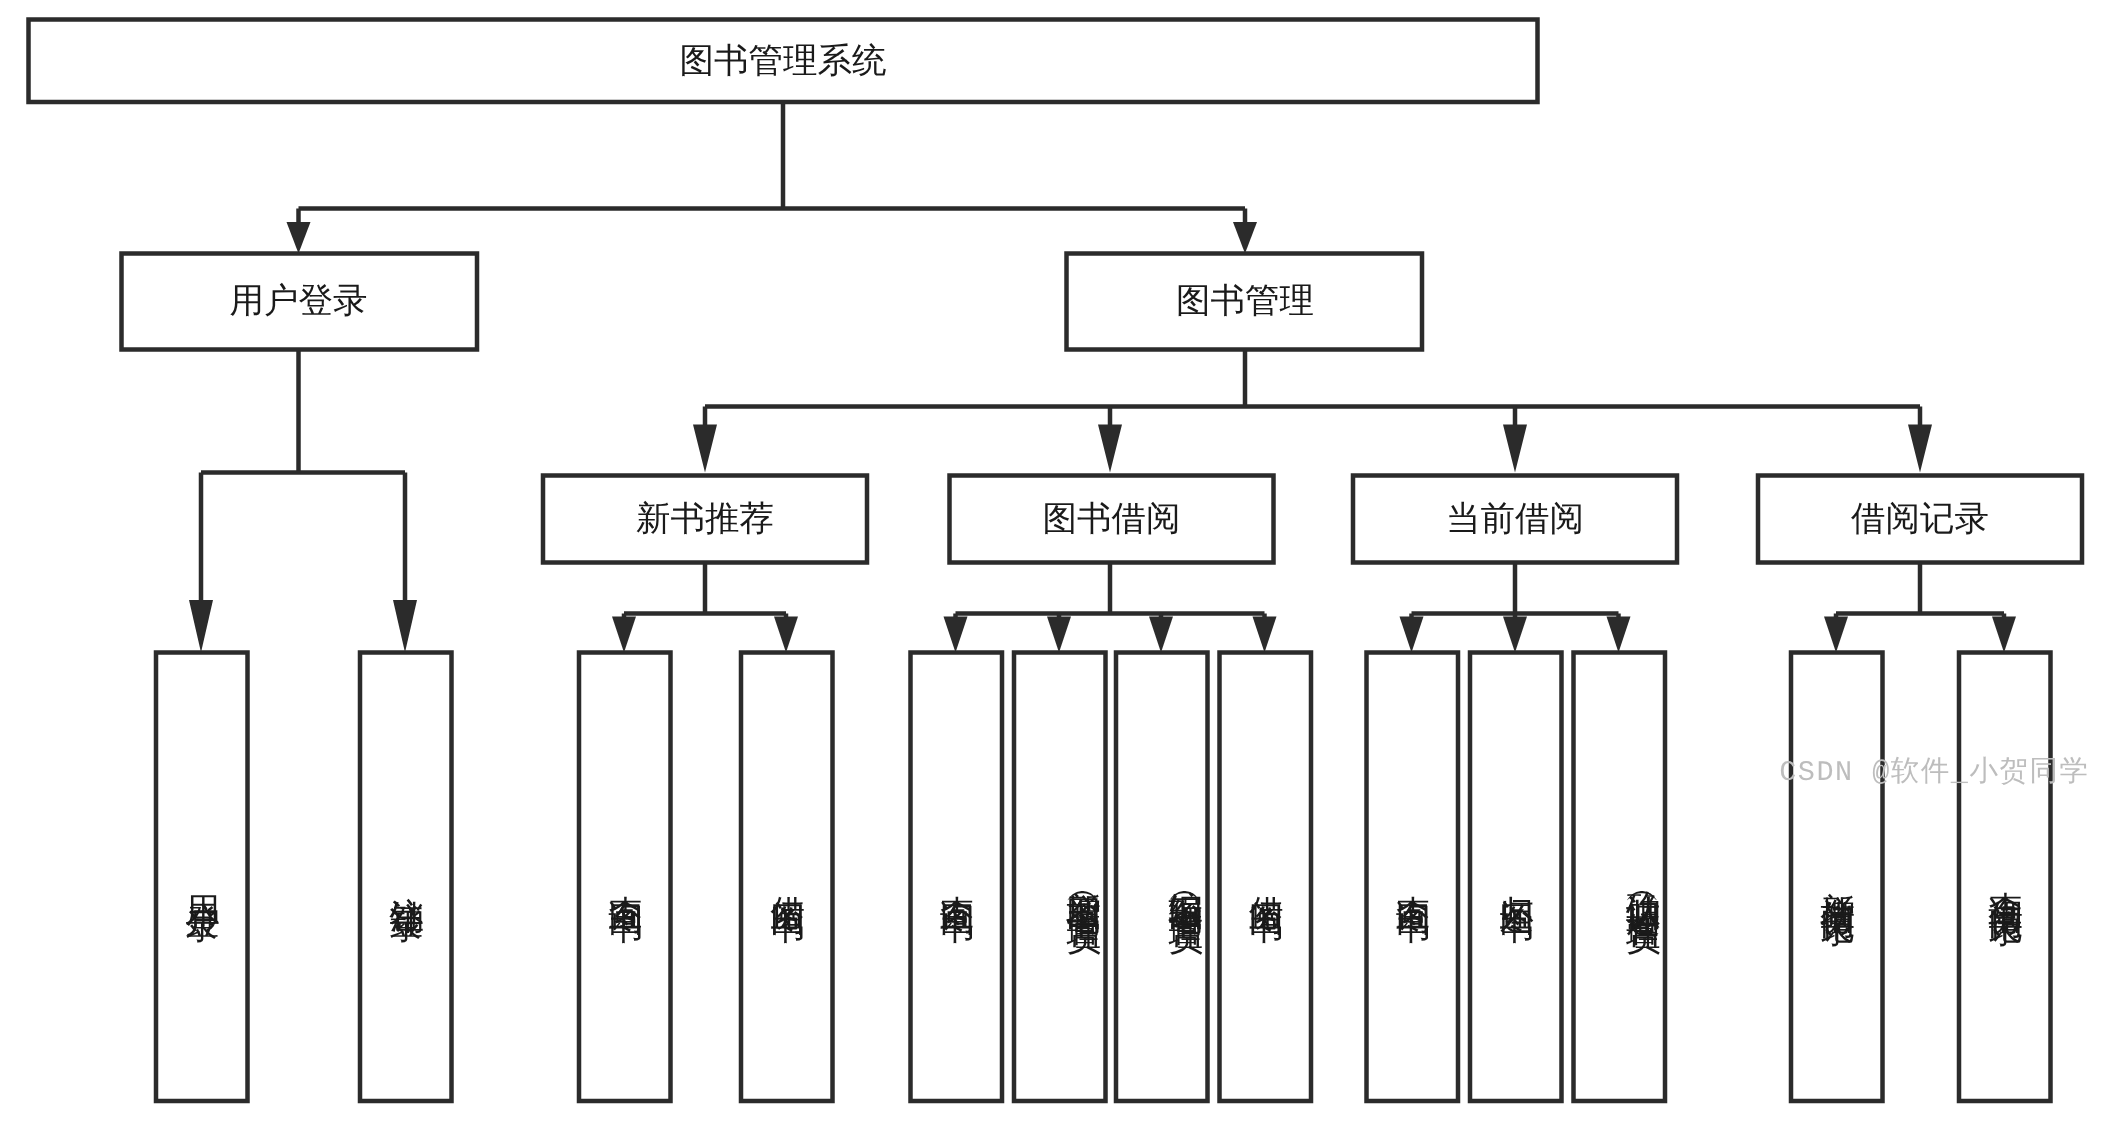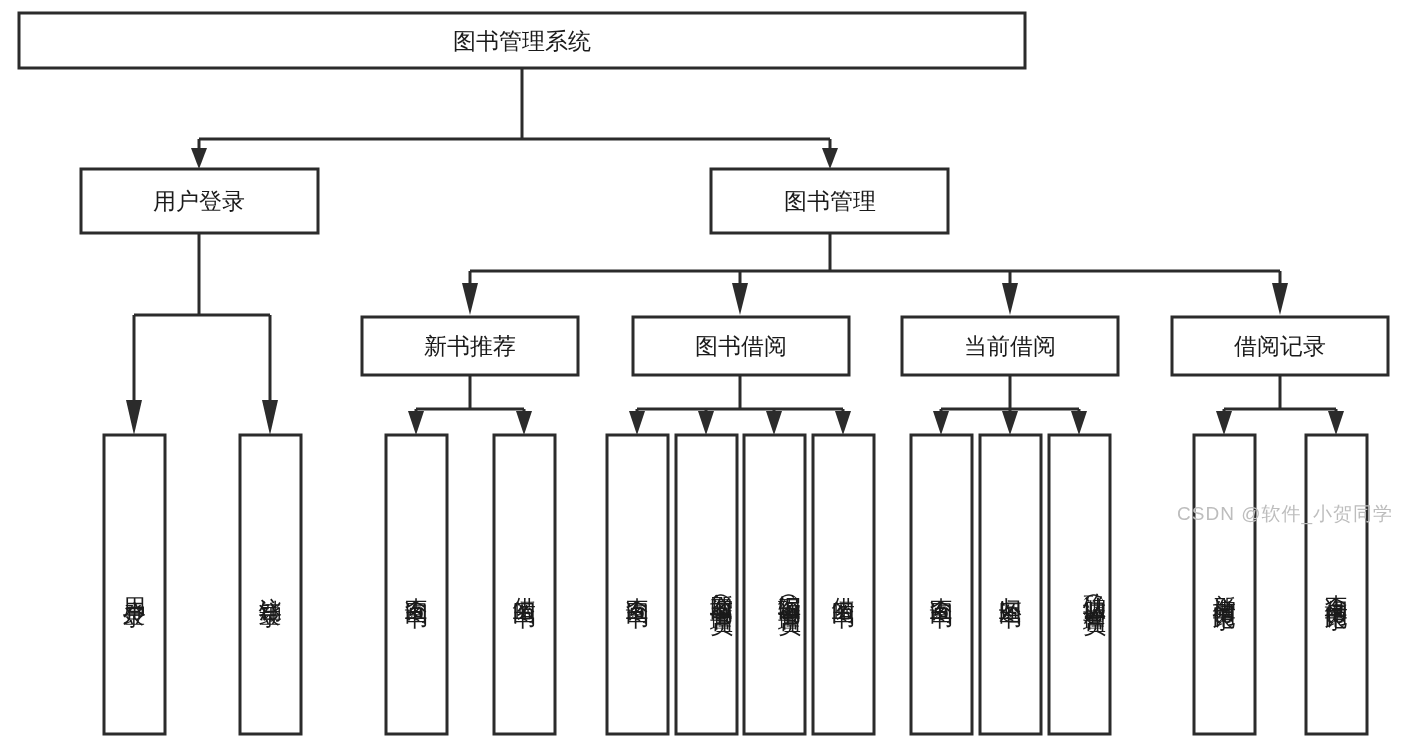--- a/index.html
+++ b/index.html
@@ -61,21 +61,21 @@
     color: #1a1a1a;
     letter-spacing: 3px;
     text-align: center;
     white-space: nowrap;
     pointer-events: none;
   }
   .watermark {
     position: absolute;
     right: 12px;
     bottom: 6px;
-    font-family: Liberation Sans, sans-serif;
+    font-family: Liberation Mono, monospace;
     font-size: 19px;
     color: #bdbdbd;
     letter-spacing: 1px;
     white-space: nowrap;
   }
 </style>
 </head>
 <body>
 
 <div id="diagram-root">

